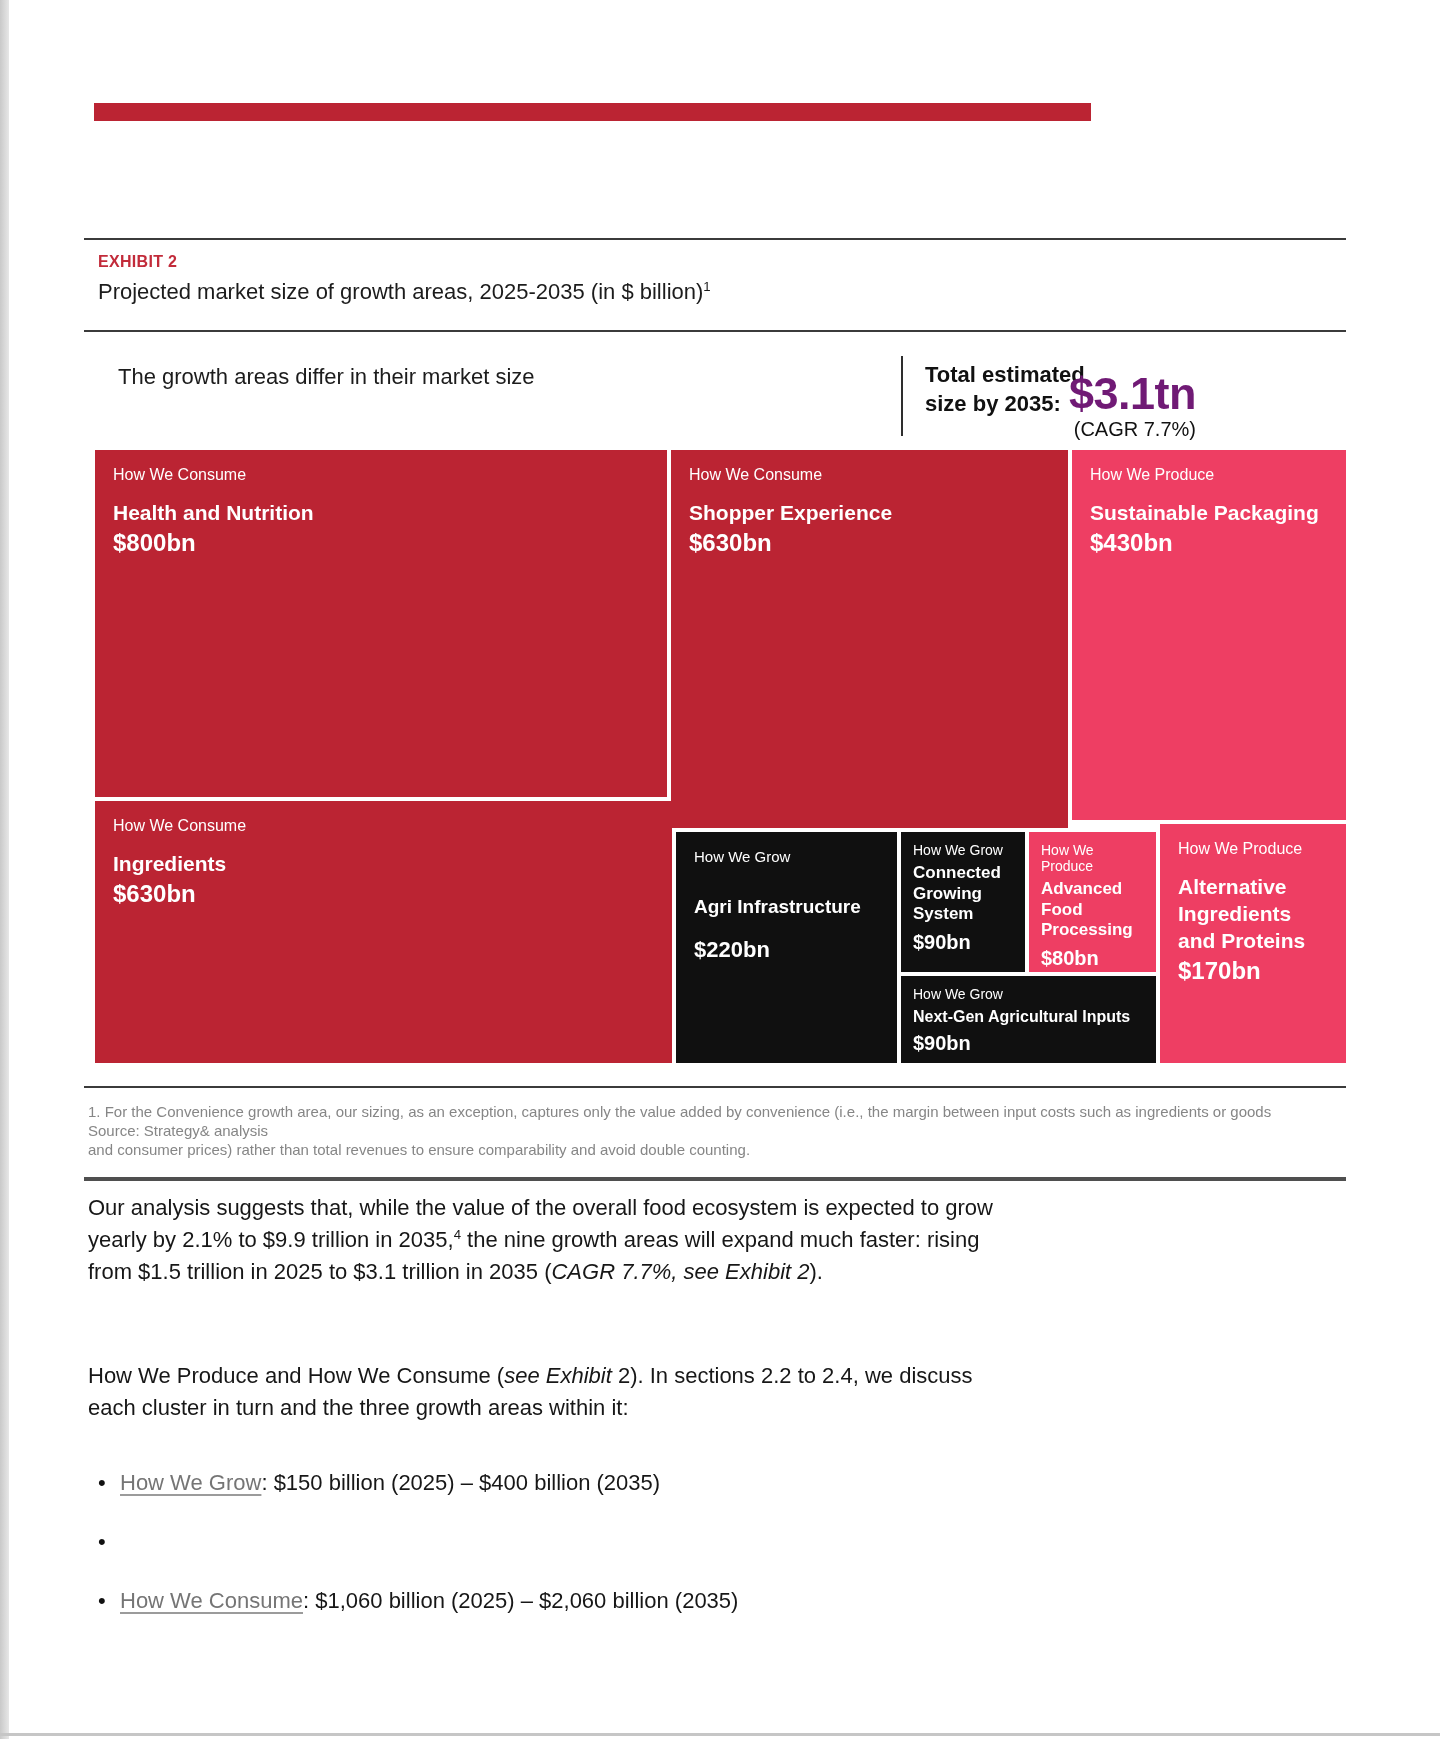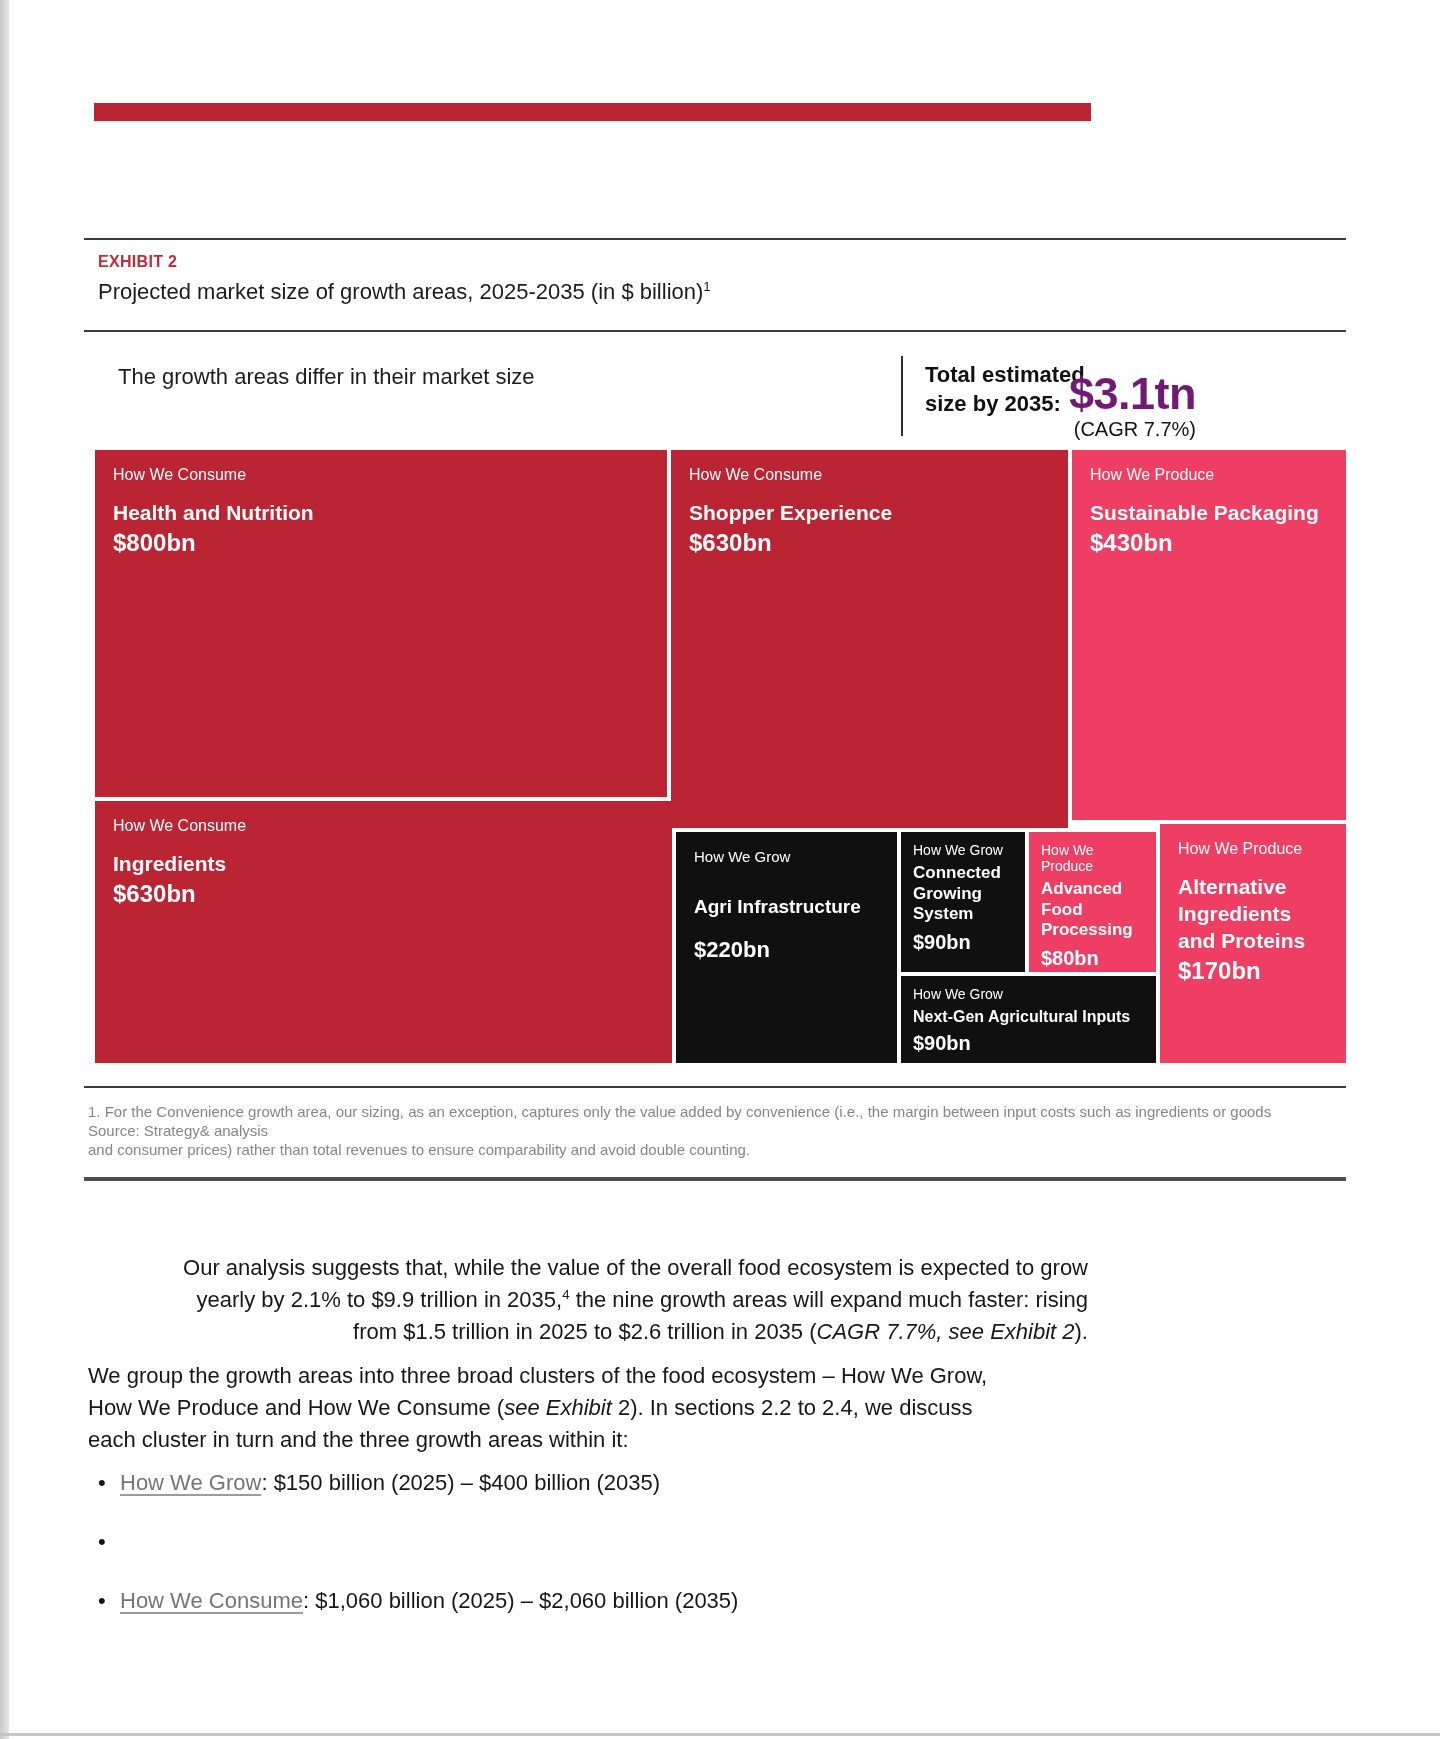--- a/index.html
+++ b/index.html
@@ -46,21 +46,21 @@
   .size-sm .tile-name{font-size:17px;margin-top:5px;line-height:1.22;}
   .size-sm .tile-value{font-size:20px;margin-top:6px;}
   .size-xs{padding:10px 12px;}
   .size-xs .tile-cluster{font-size:14px;}
   .size-xs .tile-name{font-size:16px;margin-top:5px;}
   .size-xs .tile-value{font-size:20px;margin-top:5px;}
   .footnote{position:absolute;left:88px;top:1102px;width:1258px;font-size:15px;
     line-height:19px;color:#868686;}
   .body-text{font-size:22px;color:#171717;}
   .para{position:absolute;left:88px;width:1000px;}
-  .para-1{top:1252px;text-align:right;}
+  .para-1{top:1192px;}
   .para-2{top:1360px;}
   .tline{line-height:32px;white-space:nowrap;}
   .it{font-style:italic;}
   .link{color:#757575;text-decoration:underline;text-decoration-color:#9b9b9b;
     text-decoration-thickness:2px;text-underline-offset:4px;cursor:pointer;}
   sup{font-size:60%;line-height:0;}
   .bullets{position:absolute;left:98px;top:1468px;width:1000px;}
   .bullet-item{display:flex;line-height:30px;margin-bottom:29px;white-space:nowrap;}
   .bullet-dot{width:22px;color:#111;}
 </style>
@@ -138,24 +138,23 @@
   <div class="footnote">
     <div>1. For the Convenience growth area, our sizing, as an exception, captures only the value added by convenience (i.e., the margin between input costs such as ingredients or goods</div>
     <div>Source: Strategy&amp; analysis</div>
     <div>and consumer prices) rather than total revenues to ensure comparability and avoid double counting.</div>
   </div>
   <div class="rule rule-4"></div>
 
   <div class="para para-1 body-text">
       <div class="tline"><span>Our analysis suggests that, while the value of the overall food ecosystem is expected to grow</span></div>
       <div class="tline"><span>yearly by 2.1% to $9.9 trillion in 2035,</span><sup>4</sup><span> the nine growth areas will expand much faster: rising</span></div>
-      <div class="tline"><span>from $1.5 trillion in 2025 to $2.6 trillion in 2035 (</span><span class="it">CAGR 7.7%, see Exhibit 2</span><span>).</span></div>
+      <div class="tline"><span>from $1.5 trillion in 2025 to $3.1 trillion in 2035 (</span><span class="it">CAGR 7.7%, see Exhibit 2</span><span>).</span></div>
     </div>
   <div class="para para-2 body-text">
-      <div class="tline"><span>We group the growth areas into three broad clusters of the food ecosystem – How We Grow,</span></div>
       <div class="tline"><span>How We Produce and How We Consume (</span><span class="it">see Exhibit</span><span> 2). In sections 2.2 to 2.4, we discuss</span></div>
       <div class="tline"><span>each cluster in turn and the three growth areas within it:</span></div>
     </div>
 
   <div class="bullets body-text">
       <div class="bullet-item">
         <span class="bullet-dot">•</span>
         <span><span class="link">How We Grow</span><span>: $150 billion (2025) – $400 billion (2035)</span></span>
       </div>
       <div class="bullet-item">

